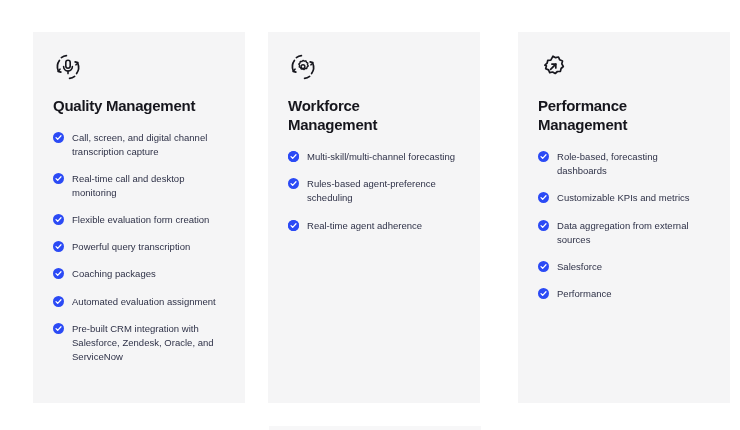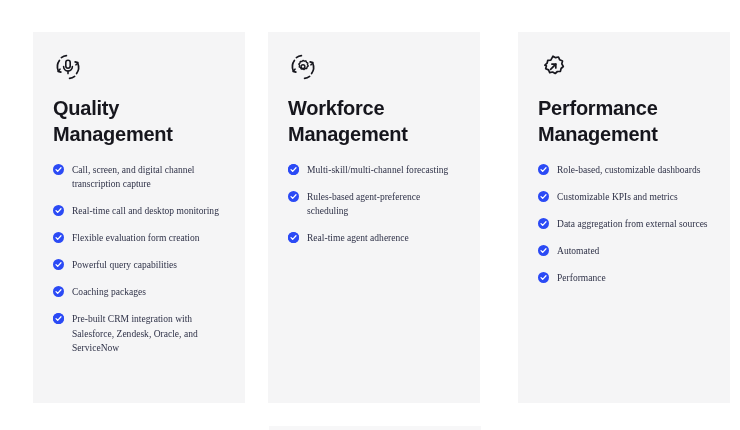--- a/index.html
+++ b/index.html
@@ -47,21 +47,21 @@
 
   .card-icon {
     width: 30px;
     height: 30px;
     margin-bottom: 14px;
     display: block;
   }
   .card-icon svg { display: block; }
 
   .card-title {
-    font-size: 20px;
+    font-size: 15px;
     font-weight: bold;
     color: #16161d;
     letter-spacing: -0.25px;
     line-height: 1.28;
     margin: 0 0 16px 0;
     max-width: 160px;
   }
   .card.c1 .card-title { max-width: 185px; }
 
   .feature-list {
@@ -70,21 +70,20 @@
     padding: 0;
   }
   .feature-item {
     position: relative;
     padding-left: 19px;
     margin-bottom: 13px;
     font-size: 9.5px;
     line-height: 1.48;
     color: #2e3147;
     letter-spacing: 0.02px;
-    font-family: Liberation Serif, serif;
   }
   .check-icon {
     position: absolute;
     left: 0;
     top: 1px;
     width: 11px;
     height: 11px;
   }
   .check-icon svg { display: block; }
 </style>
@@ -136,38 +135,39 @@
         </span>
         <span>Flexible evaluation form creation</span>
       </li>
       <li class="feature-item">
         <span class="check-icon">
           <svg width="11" height="11" viewBox="0 0 20 20">
               <circle cx="10" cy="10" r="10" fill="#2b4af5"></circle>
               <path d="M5.5 10.3l3 3 6-6.4" stroke="#ffffff" stroke-width="2.3" fill="none" stroke-linecap="round" stroke-linejoin="round"></path>
             </svg>
         </span>
-        <span>Powerful query capabilities</span>
+        <span>Powerful query transcription</span>
       </li>
       <li class="feature-item">
         <span class="check-icon">
           <svg width="11" height="11" viewBox="0 0 20 20">
               <circle cx="10" cy="10" r="10" fill="#2b4af5"></circle>
               <path d="M5.5 10.3l3 3 6-6.4" stroke="#ffffff" stroke-width="2.3" fill="none" stroke-linecap="round" stroke-linejoin="round"></path>
             </svg>
         </span>
         <span>Coaching packages</span>
       </li>
       <li class="feature-item">
         <span class="check-icon">
           <svg width="11" height="11" viewBox="0 0 20 20">
               <circle cx="10" cy="10" r="10" fill="#2b4af5"></circle>
               <path d="M5.5 10.3l3 3 6-6.4" stroke="#ffffff" stroke-width="2.3" fill="none" stroke-linecap="round" stroke-linejoin="round"></path>
             </svg>
         </span>
+        <span>Automated evaluation assignment</span>
       </li>
       <li class="feature-item">
         <span class="check-icon">
           <svg width="11" height="11" viewBox="0 0 20 20">
               <circle cx="10" cy="10" r="10" fill="#2b4af5"></circle>
               <path d="M5.5 10.3l3 3 6-6.4" stroke="#ffffff" stroke-width="2.3" fill="none" stroke-linecap="round" stroke-linejoin="round"></path>
             </svg>
         </span>
         <span>Pre-built CRM integration with Salesforce, Zendesk, Oracle, and ServiceNow</span>
       </li>
@@ -245,21 +245,21 @@
     </div>
     <h3 class="card-title">Performance Management</h3>
     <ul class="feature-list">
       <li class="feature-item">
         <span class="check-icon">
           <svg width="11" height="11" viewBox="0 0 20 20">
               <circle cx="10" cy="10" r="10" fill="#2b4af5"></circle>
               <path d="M5.5 10.3l3 3 6-6.4" stroke="#ffffff" stroke-width="2.3" fill="none" stroke-linecap="round" stroke-linejoin="round"></path>
             </svg>
         </span>
-        <span>Role-based, customizable dashboards</span>
+        <span>Role-based, forecasting dashboards</span>
       </li>
       <li class="feature-item">
         <span class="check-icon">
           <svg width="11" height="11" viewBox="0 0 20 20">
               <circle cx="10" cy="10" r="10" fill="#2b4af5"></circle>
               <path d="M5.5 10.3l3 3 6-6.4" stroke="#ffffff" stroke-width="2.3" fill="none" stroke-linecap="round" stroke-linejoin="round"></path>
             </svg>
         </span>
         <span>Customizable KPIs and metrics</span>
       </li>
@@ -272,21 +272,21 @@
         </span>
         <span>Data aggregation from external sources</span>
       </li>
       <li class="feature-item">
         <span class="check-icon">
           <svg width="11" height="11" viewBox="0 0 20 20">
               <circle cx="10" cy="10" r="10" fill="#2b4af5"></circle>
               <path d="M5.5 10.3l3 3 6-6.4" stroke="#ffffff" stroke-width="2.3" fill="none" stroke-linecap="round" stroke-linejoin="round"></path>
             </svg>
         </span>
-        <span>Automated</span>
+        <span>Salesforce</span>
       </li>
       <li class="feature-item">
         <span class="check-icon">
           <svg width="11" height="11" viewBox="0 0 20 20">
               <circle cx="10" cy="10" r="10" fill="#2b4af5"></circle>
               <path d="M5.5 10.3l3 3 6-6.4" stroke="#ffffff" stroke-width="2.3" fill="none" stroke-linecap="round" stroke-linejoin="round"></path>
             </svg>
         </span>
         <span>Performance</span>
       </li>

